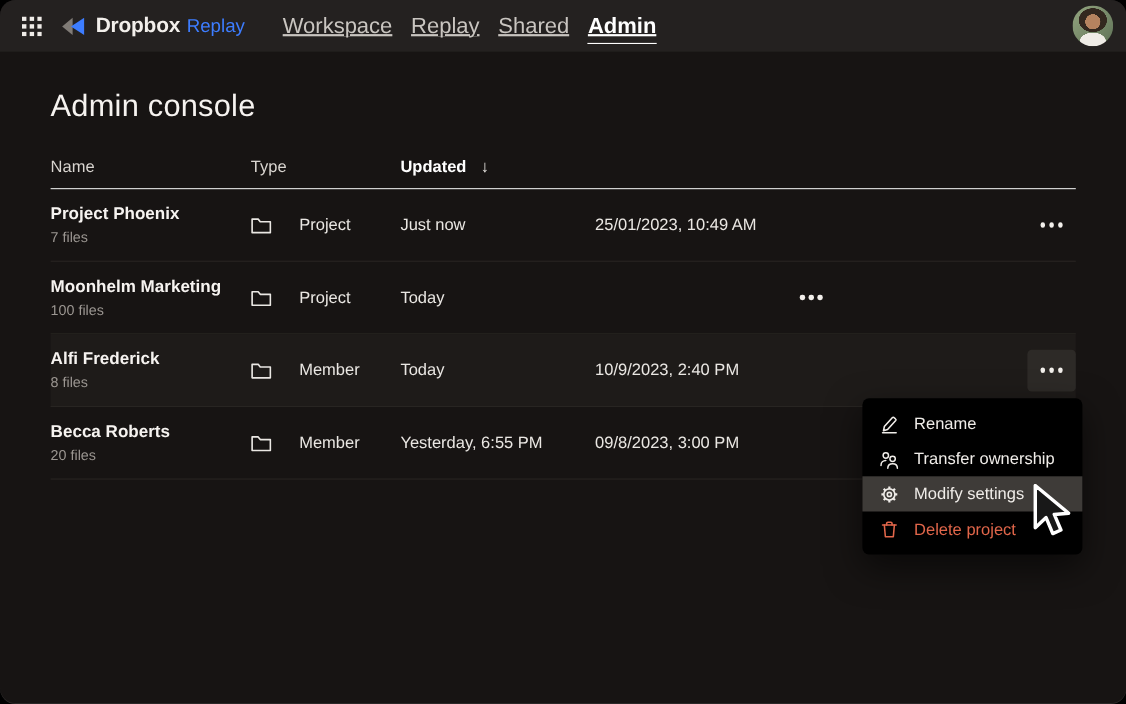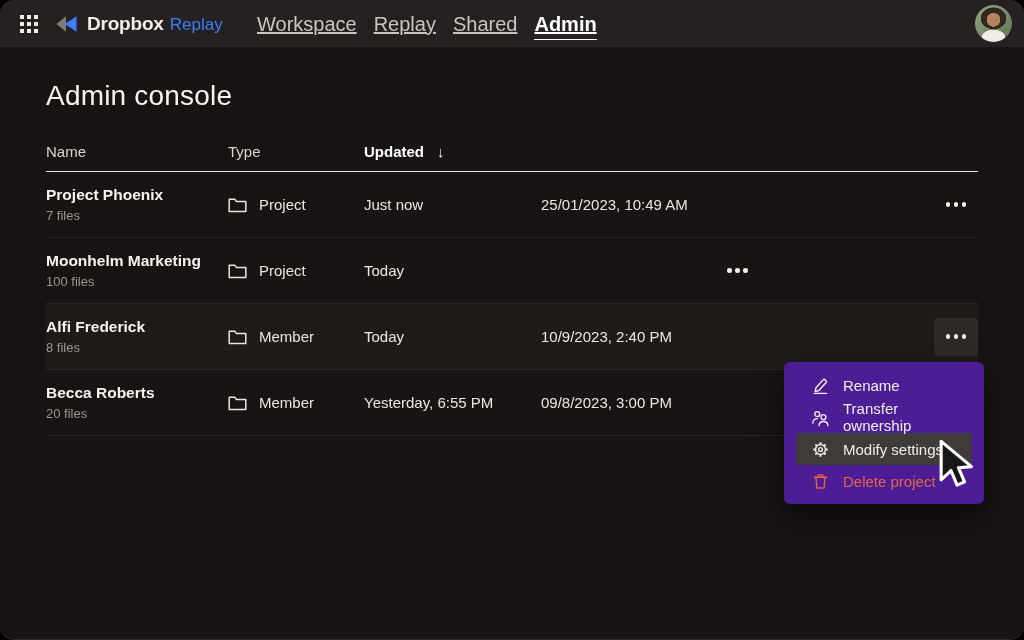--- a/index.html
+++ b/index.html
@@ -68,35 +68,35 @@
   }
   .thead { height: 40px; border-bottom: 1px solid #e5e5e5; }
   .th { font-size: 15px; color: #d9d5d0; cursor: pointer; }
   .th.sorted { color: #ffffff; font-weight: 700; display: flex; align-items: flex-end; gap: 13px; }
   .th .arrow { font-weight: 400; font-size: 15px; color: #efece8; }
 
   .row { height: 66px; border-bottom: 1px solid #282522; cursor: pointer; }
   .row.hovered { background: #1e1b19; }
   .name { font-size: 15.5px; font-weight: 700; color: #f6f3f0; line-height: 18px; }
   .meta { font-size: 13px; color: #9b9691; margin-top: 4px; }
-  .type-cell { display: flex; align-items: center; gap: 12px; font-size: 15px; color: #eae7e3; }
+  .type-cell { display: flex; align-items: center; gap: 25px; font-size: 15px; color: #eae7e3; }
   .text-cell { font-size: 15px; color: #eae7e3; }
   .actions { display: flex; justify-content: center; }
   .more-btn {
     width: 44px; height: 38px; border-radius: 4px;
     display: flex; align-items: center; justify-content: center; gap: 3.5px;
     cursor: pointer;
   }
   .row.hovered .more-btn { background: #2d2a27; }
   .dot { width: 4.5px; height: 4.5px; border-radius: 50%; background: #f2efeb; }
 
   
   .menu {
     position: absolute; right: 40px; top: 362px; width: 200px;
-    background: #4c1d95; border-radius: 6px; padding: 7px 12px;
+    background: #000000; border-radius: 6px; padding: 7px 0;
     box-shadow: 0 12px 32px rgba(0,0,0,0.55);
     z-index: 5;
   }
   .menu-item {
     height: 32px; display: flex; align-items: center; gap: 13px;
     padding: 0 14px; font-size: 15px; color: #f0ede9; cursor: pointer;
   }
   .menu-item.highlighted { background: #3e3b38; }
   .menu-item.danger { color: #e1664a; }
   .mi-icon { width: 20px; height: 20px; display: flex; align-items: center; justify-content: center; }

